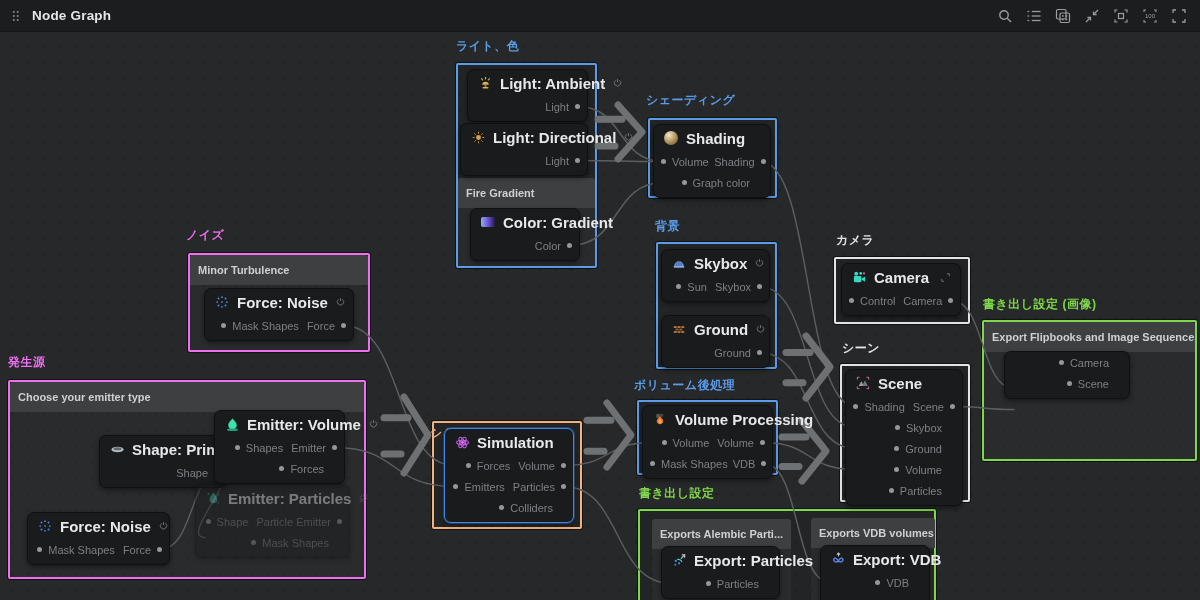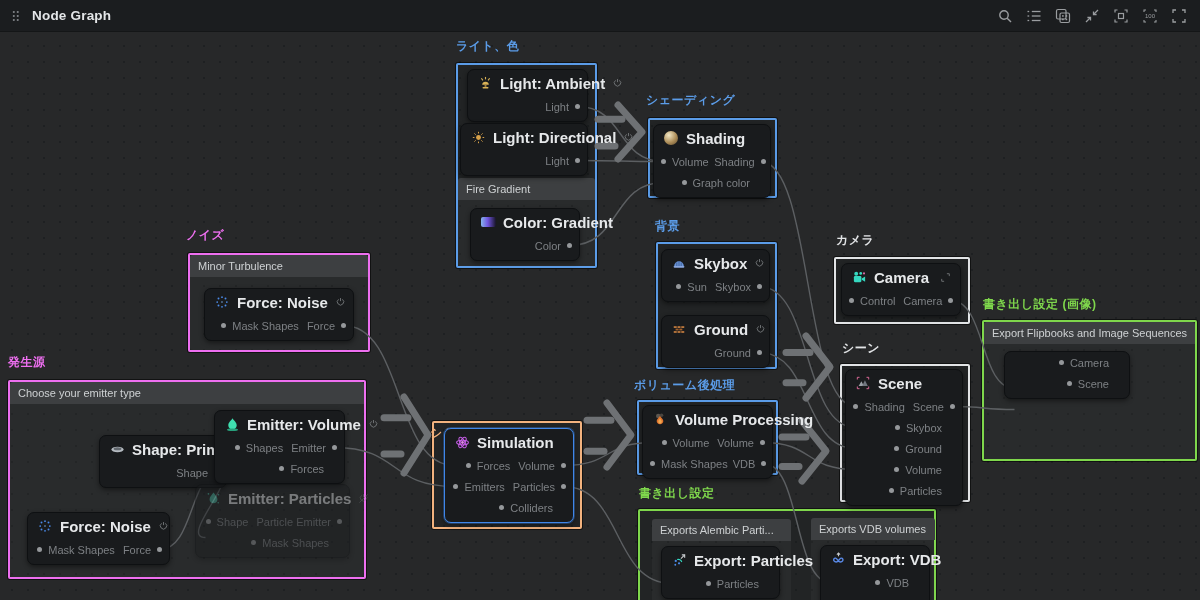--- a/index.html
+++ b/index.html
@@ -17,22 +17,22 @@
   .canvas{position:absolute;top:32px;left:0;width:1200px;height:568px;
     background-color:#272829;
     background-image:radial-gradient(circle,#1e2022 1.2px,transparent 1.4px);
     background-size:16px 16px;background-position:4px 6px}
   svg.edge-layer{position:absolute;left:0;top:0;width:1200px;height:568px;z-index:2;pointer-events:none}
   
   .group-label{position:absolute;font-size:12px;font-weight:bold;z-index:2;white-space:nowrap;letter-spacing:.5px}
   .group-box{position:absolute;border:2px solid;border-radius:2px;z-index:1;
     background:rgba(18,20,22,.18);box-shadow:0 0 0 1px rgba(0,0,0,.55)}
   .panel{position:absolute;background:rgba(255,255,255,.035);border-radius:3px;z-index:1}
-  .panel-header{height:22px;background:#3d3f41;border-radius:3px 3px 0 0;color:#ced1d3;
-    font-size:11px;font-weight:normal;display:flex;align-items:center;padding:8px 8px;
+  .panel-header{height:30px;background:#3d3f41;border-radius:3px 3px 0 0;color:#ced1d3;
+    font-size:11px;font-weight:bold;display:flex;align-items:center;padding:8px 8px;
     white-space:nowrap;overflow:hidden;cursor:move}
   
   .node{position:absolute;background:#191b1d;border-radius:7px;z-index:3;
     border:1px solid #0e1012;box-shadow:0 2px 5px rgba(0,0,0,.45);padding-bottom:4px;cursor:pointer}
   .node.selected{border:1px solid #3f86e8;box-shadow:0 0 0 1px rgba(63,134,232,.35),0 2px 5px rgba(0,0,0,.45)}
   .node.disabled{opacity:.42}
   .node-title-row{height:26px;display:flex;align-items:center;gap:7px;padding:0 9px}
   .node-icon{width:16px;height:16px;display:flex;align-items:center;justify-content:center;flex:none}
   .node-title{color:#e6e8ea;font-size:15px;font-weight:bold;white-space:nowrap}
   .corner-icon{margin-left:auto;color:#75787b;display:flex;align-items:center}

